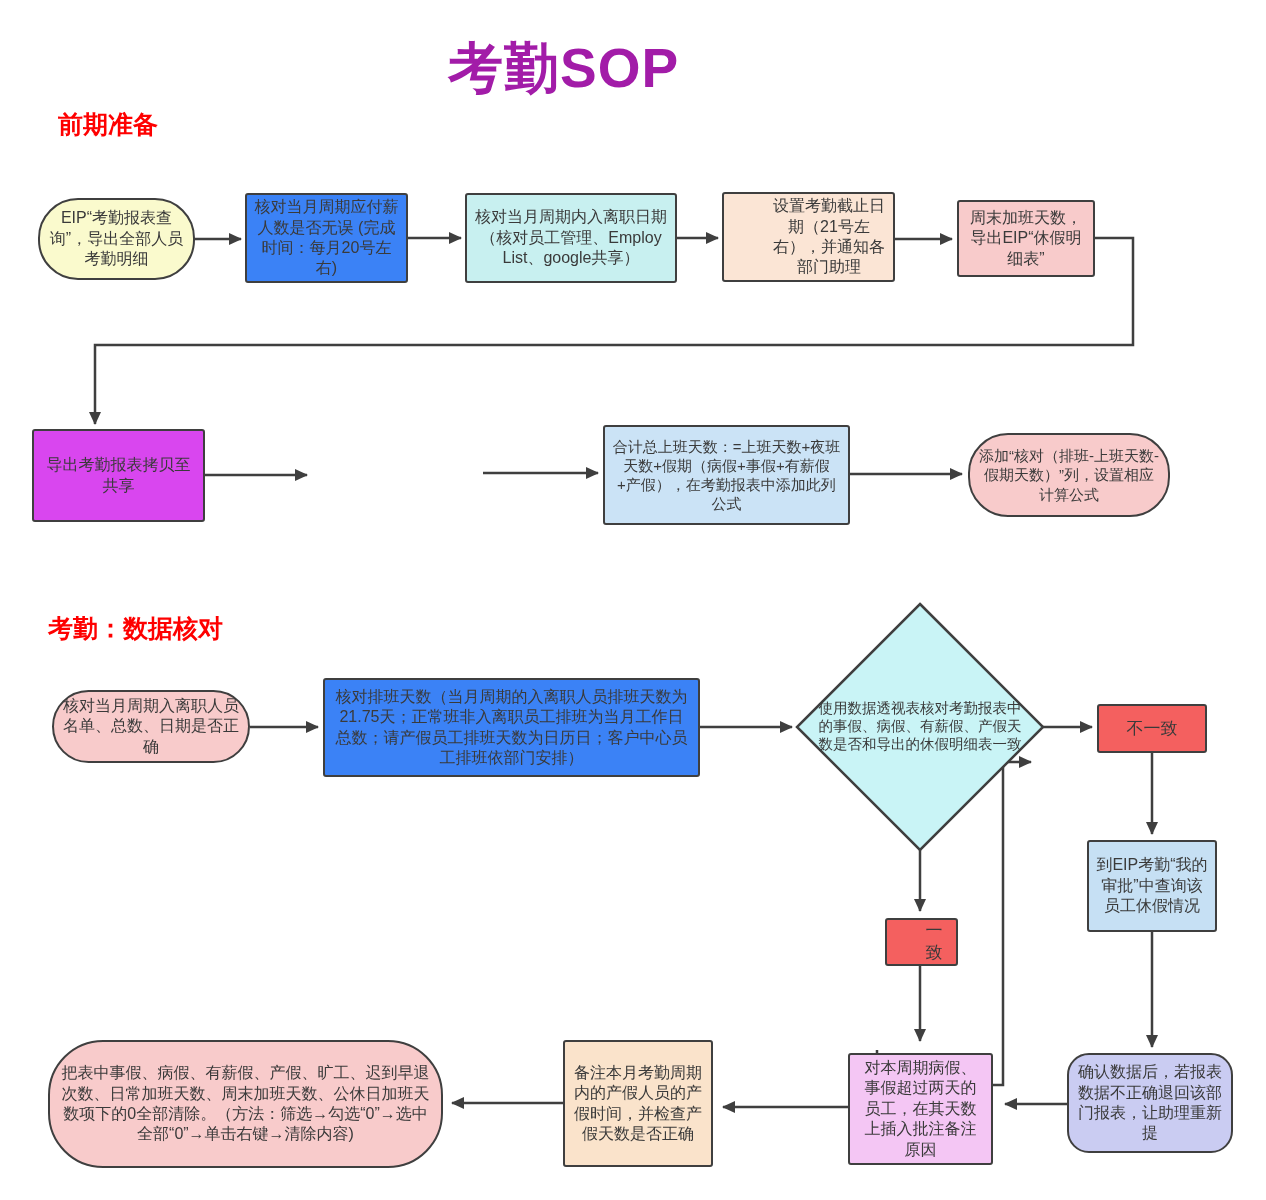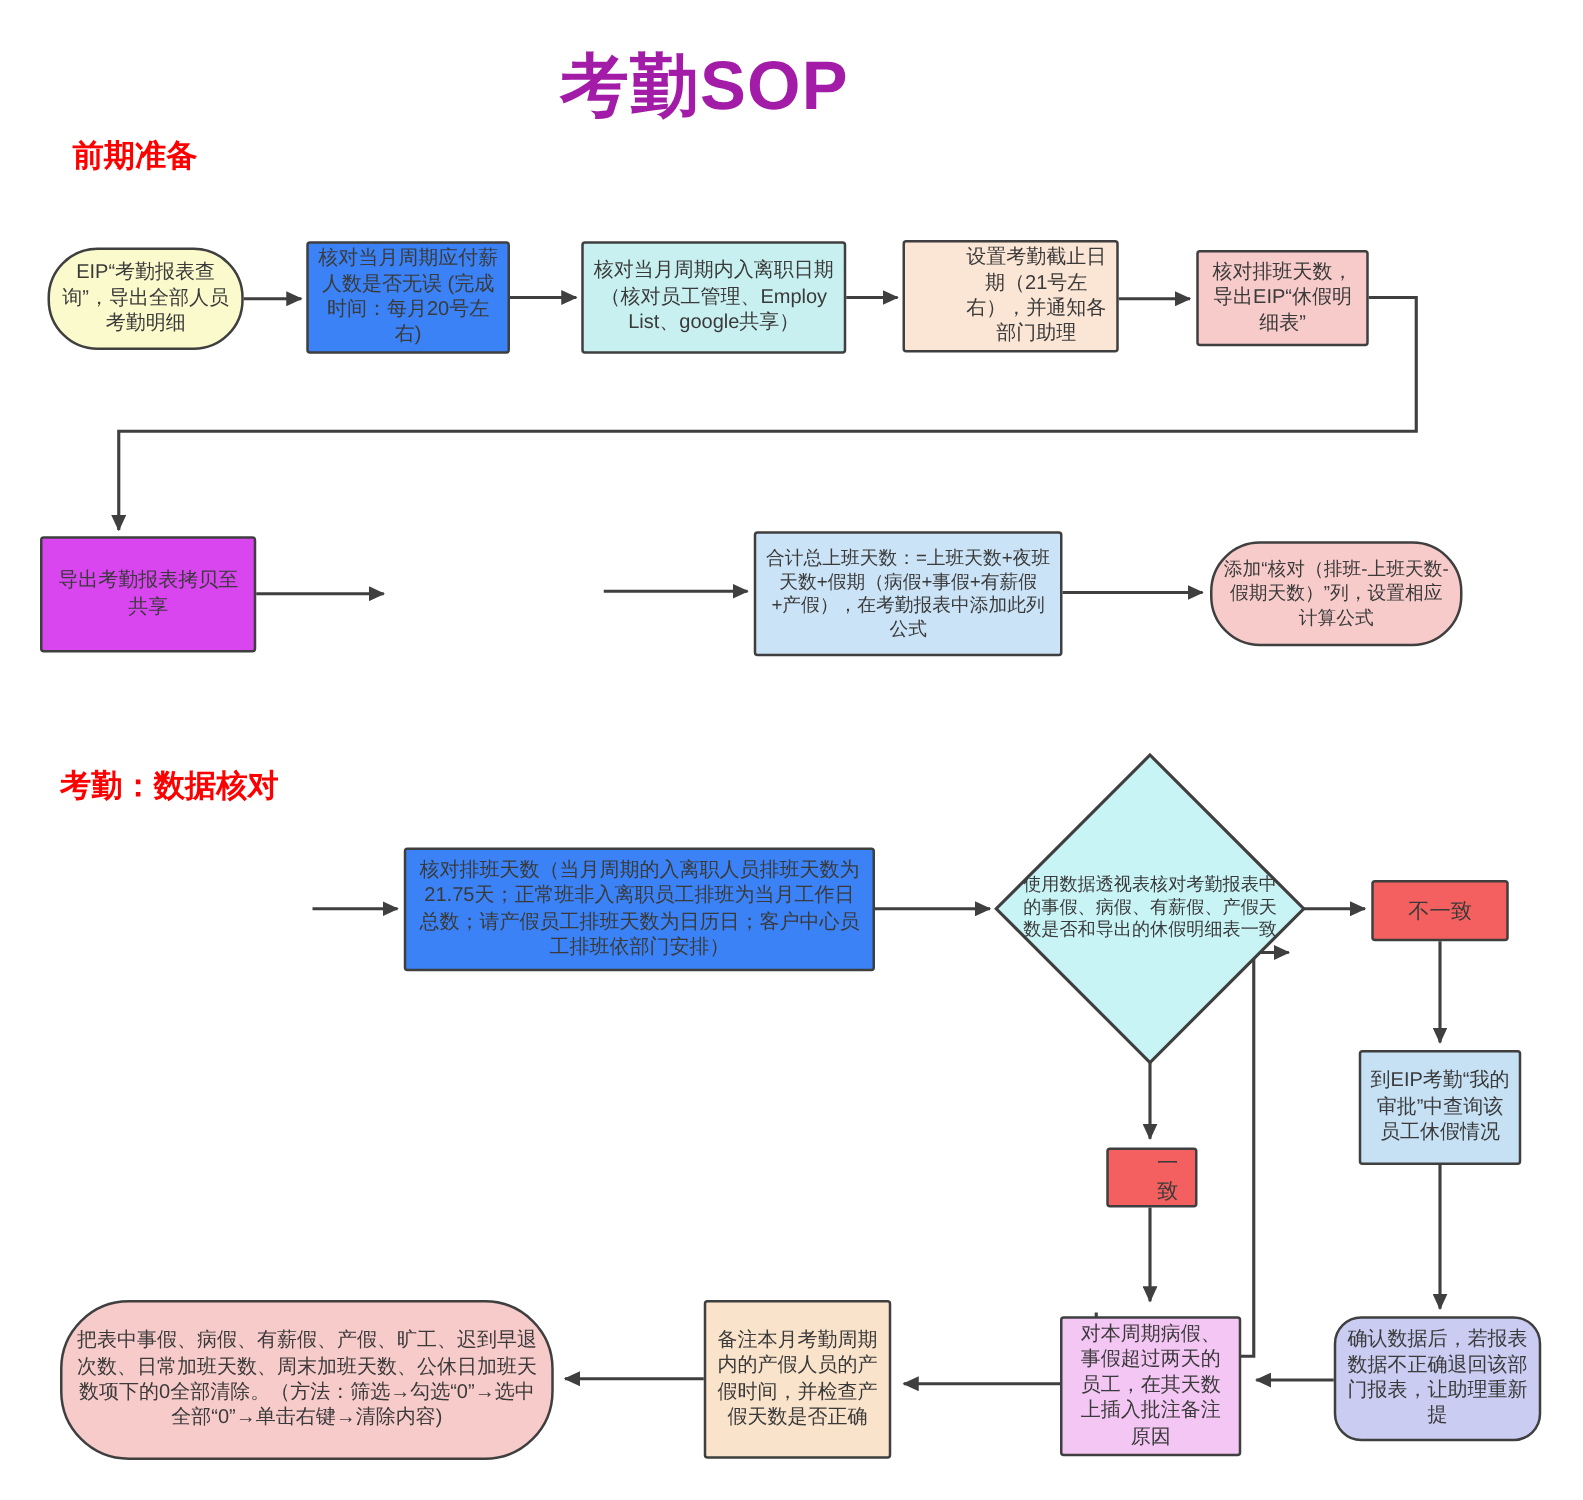--- a/index.html
+++ b/index.html
@@ -79,26 +79,27 @@
   </svg>
 
   <div class="page-title">考勤SOP</div>
   <div class="section-heading" style="left:58px;top:108px;">前期准备</div>
   <div class="section-heading" style="left:48px;top:612px;">考勤：数据核对</div>
 
   <div class="node stadium fill-yellow" style="left:38px;top:198px;width:157px;height:82px;">EIP“考勤报表查询”，导出全部人员考勤明细</div>
   <div class="node fill-green" style="left:245px;top:193px;width:163px;height:90px;">核对当月周期应付薪人数是否无误 (完成时间：每月20号左右)</div>
   <div class="node fill-cyan" style="left:465px;top:193px;width:212px;height:90px;">核对当月周期内入离职日期（核对员工管理、Employ List、google共享）</div>
   <div class="node fill-peach" style="left:722px;top:192px;width:173px;height:90px;">设置考勤截止日期（21号左右），并通知各部门助理</div>
-  <div class="node fill-pink" style="left:957px;top:200px;width:138px;height:77px;">核对排班天数，导出EIP“休假明细表”</div>
+  <div class="node fill-pink" style="left:957px;top:200px;width:138px;height:77px;">周末加班天数，导出EIP“休假明细表”</div>
 
   <div class="node fill-lavender" style="left:32px;top:429px;width:173px;height:93px;">导出考勤报表拷贝至共享</div>
   <div class="node fill-blue small" style="left:603px;top:425px;width:247px;height:100px;">合计总上班天数：=上班天数+夜班天数+假期（病假+事假+有薪假+产假），在考勤报表中添加此列公式</div>
   <div class="node stadium fill-pink small" style="left:968px;top:433px;width:202px;height:84px;">添加“核对（排班-上班天数-假期天数）”列，设置相应计算公式</div>
 
+  <div class="node stadium fill-pink" style="left:52px;top:690px;width:198px;height:73px;">核对当月周期入离职人员名单、总数、日期是否正确</div>
   <div class="node fill-green" style="left:323px;top:678px;width:377px;height:99px;">核对排班天数（当月周期的入离职人员排班天数为21.75天；正常班非入离职员工排班为当月工作日总数；请产假员工排班天数为日历日；客户中心员工排班依部门安排）</div>
 
   <div class="decision-text">使用数据透视表核对考勤报表中的事假、病假、有薪假、产假天数是否和导出的休假明细表一致</div>
 
   <div class="node fill-red result" style="left:1097px;top:704px;width:110px;height:49px;">不一致</div>
   <div class="node fill-red result" style="left:885px;top:918px;width:73px;height:48px;padding-left:32px;">一致</div>
   <div class="node fill-ltblue" style="left:1087px;top:840px;width:130px;height:92px;">到EIP考勤“我的审批”中查询该员工休假情况</div>
 
   <div class="node big-stadium fill-pink" style="left:48px;top:1040px;width:395px;height:128px;">把表中事假、病假、有薪假、产假、旷工、迟到早退次数、日常加班天数、周末加班天数、公休日加班天数项下的0全部清除。（方法：筛选→勾选“0”→选中全部“0”→单击右键→清除内容)</div>
   <div class="node fill-orange" style="left:563px;top:1040px;width:150px;height:127px;">备注本月考勤周期内的产假人员的产假时间，并检查产假天数是否正确</div>

